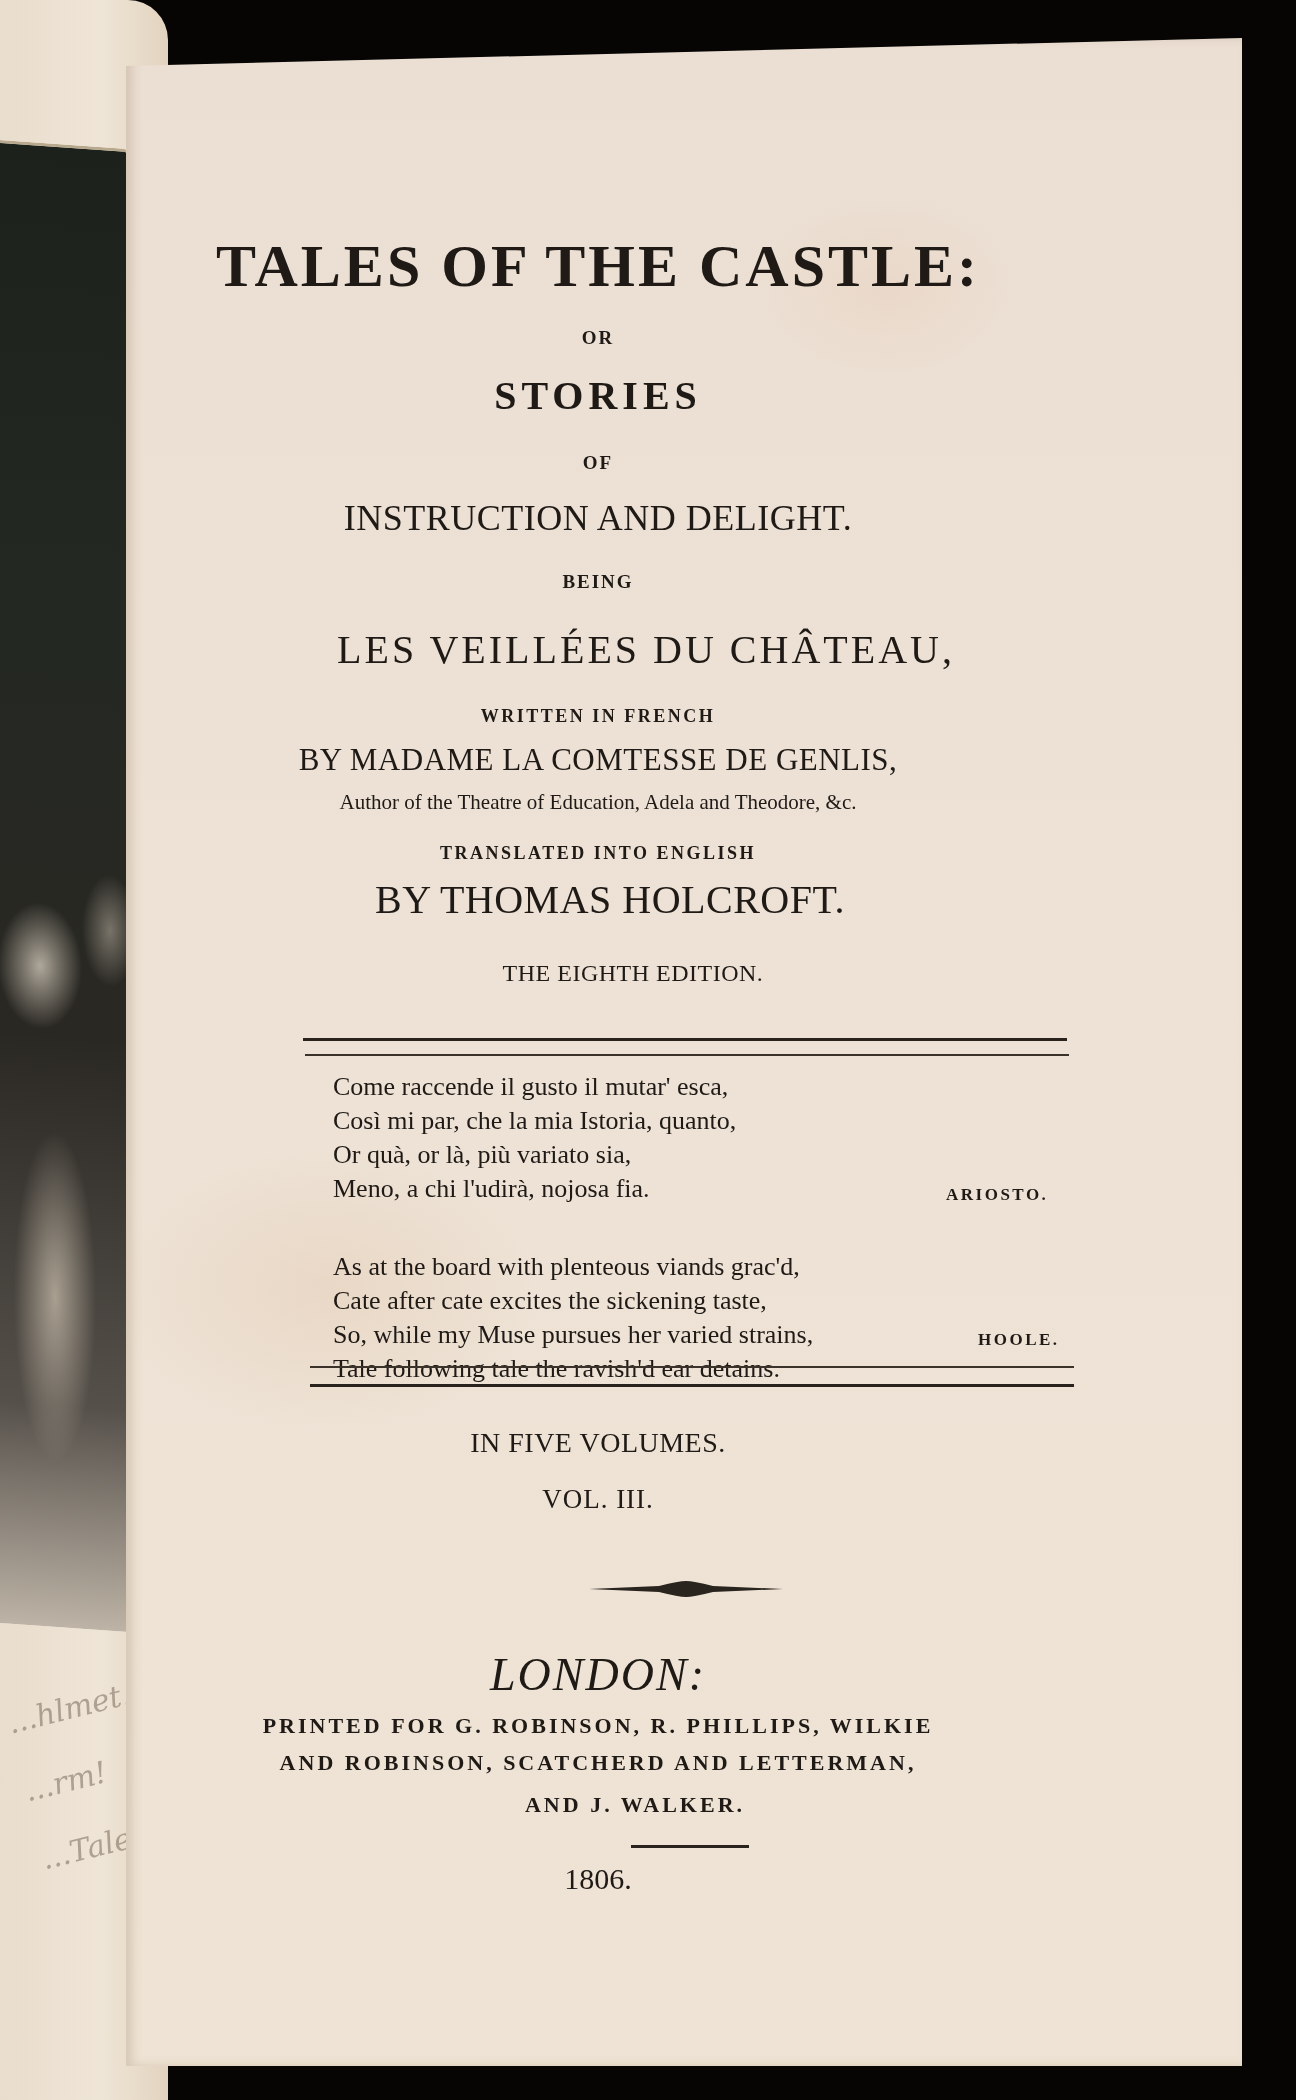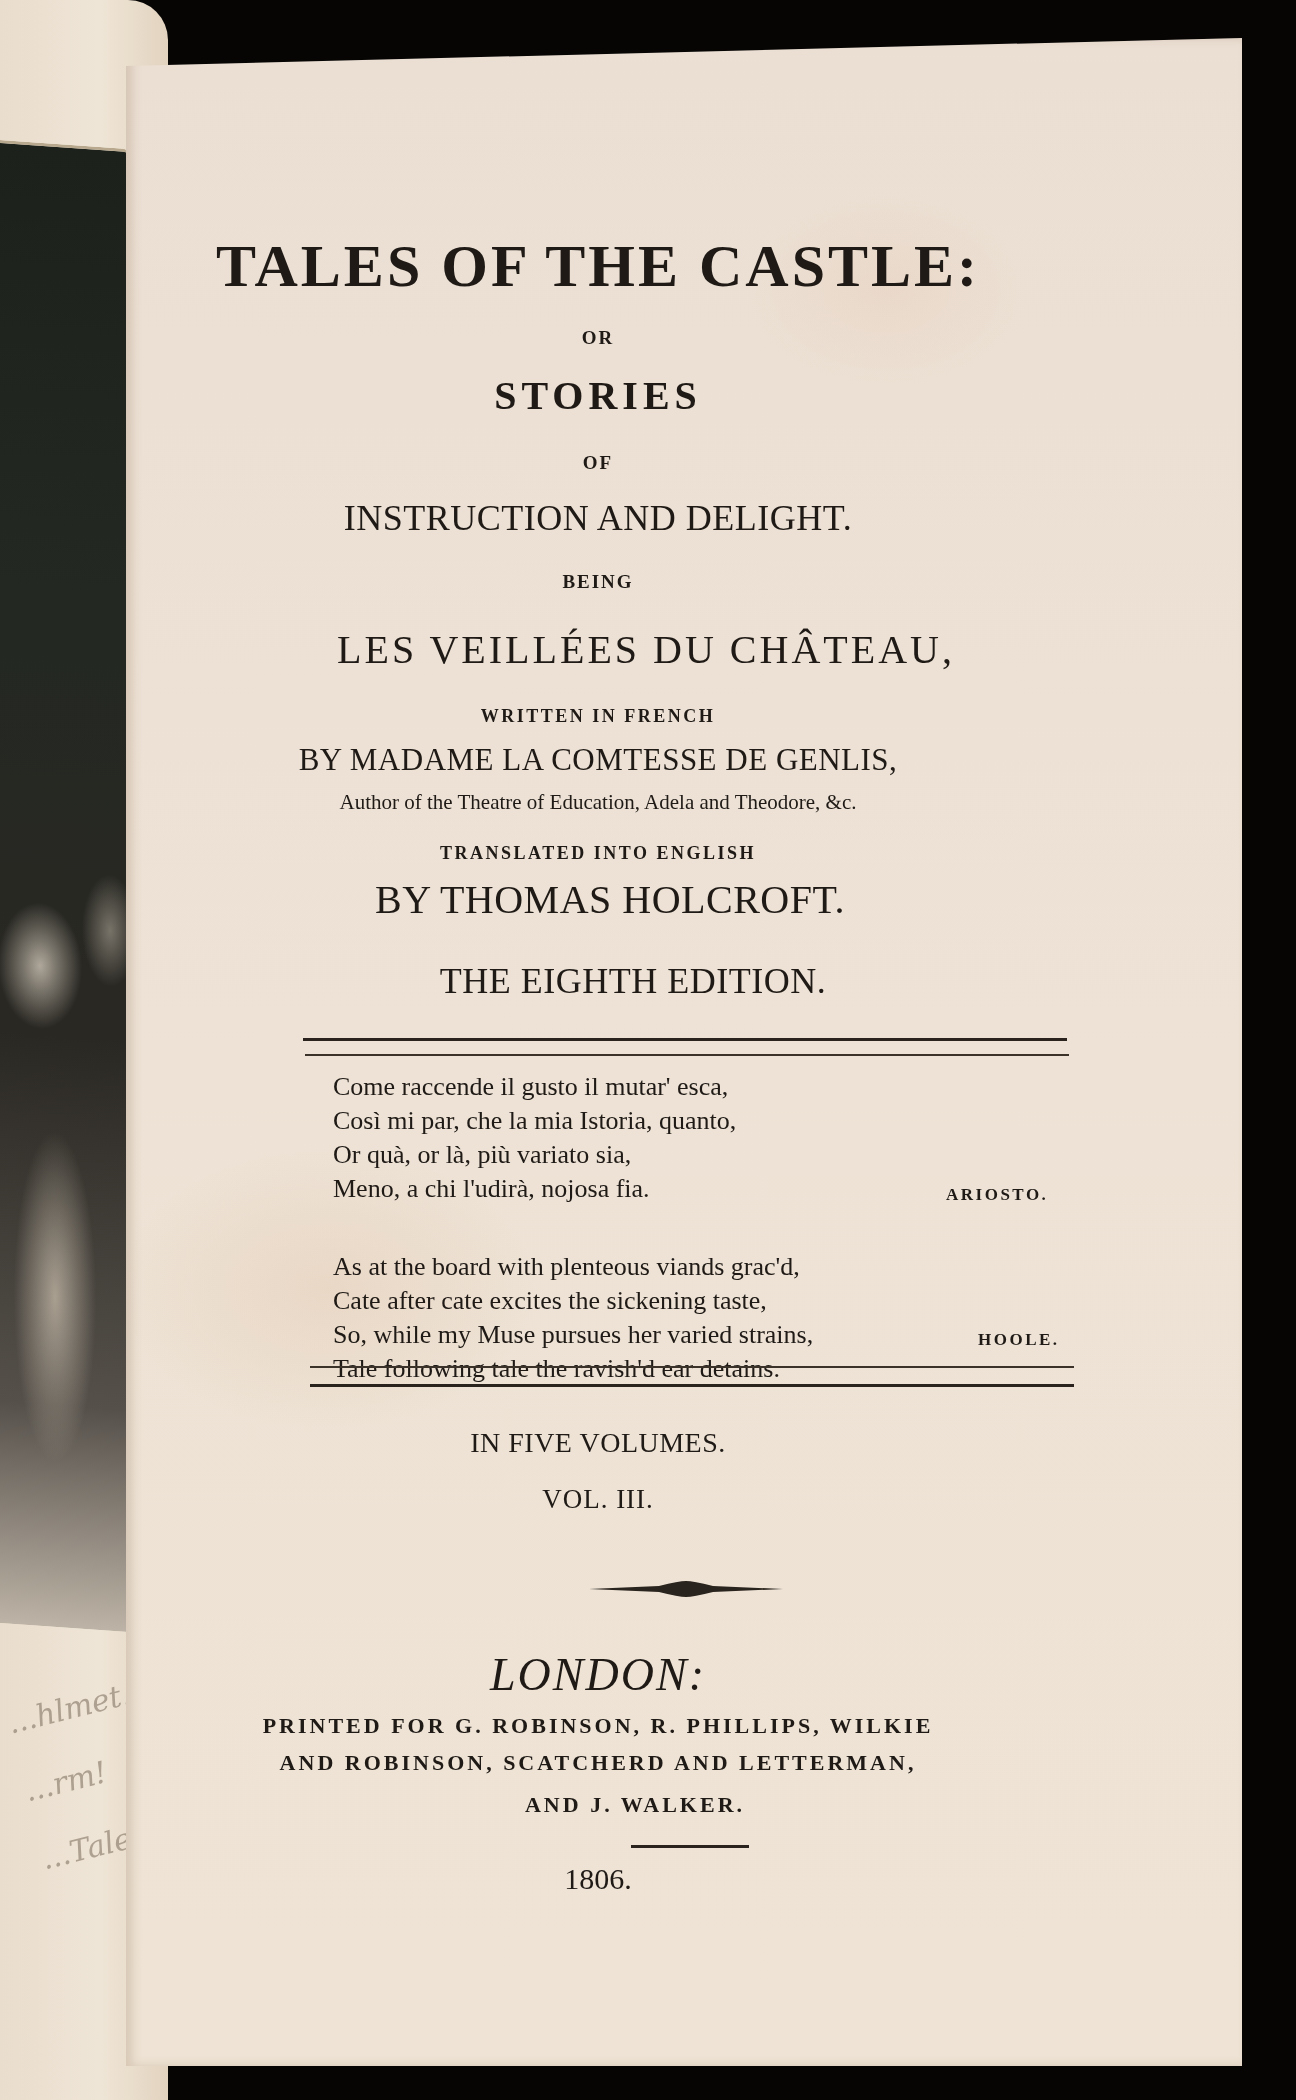--- a/index.html
+++ b/index.html
@@ -52,21 +52,21 @@
   .stories { top: 372px; font-size: 40px; letter-spacing: 5px; font-weight: bold; }
   .of { top: 452px; }
   .instruction { top: 497px; font-size: 36px; letter-spacing: 0.5px; }
   .being { top: 571px; }
   .veillees { top: 626px; font-size: 40px; letter-spacing: 3px; margin-left: 48px; }
   .written { top: 706px; font-size: 18px; letter-spacing: 2.5px; font-weight: bold; }
   .madame { top: 742px; font-size: 31px; letter-spacing: 0.5px; }
   .author { top: 790px; font-size: 21px; }
   .translated { top: 843px; font-size: 18px; letter-spacing: 2.5px; font-weight: bold; }
   .holcroft { top: 876px; font-size: 40px; letter-spacing: 0.5px; padding-left: 12px; }
-  .edition { top: 960px; font-size: 36px; letter-spacing: 0.5px; padding-left: 35px; }
+  .edition { top: 960px; font-size: 24px; letter-spacing: 0.5px; padding-left: 35px; }
 
   .rule { position: absolute; height: 2px; background: #2a231d; }
   .rule.thin { height: 1.5px; background: #3b322a; }
 
   .poem { position: absolute; left: 333px; font-size: 26px; line-height: 34px; }
   .poem .pl { display: block; white-space: nowrap; }
   .attrib { position: absolute; font-size: 17px; letter-spacing: 2.5px; font-weight: bold; }
 
   .volumes { top: 1427px; font-size: 28px; letter-spacing: 0.5px; }
   .vol { top: 1484px; font-size: 27px; letter-spacing: 1px; }

